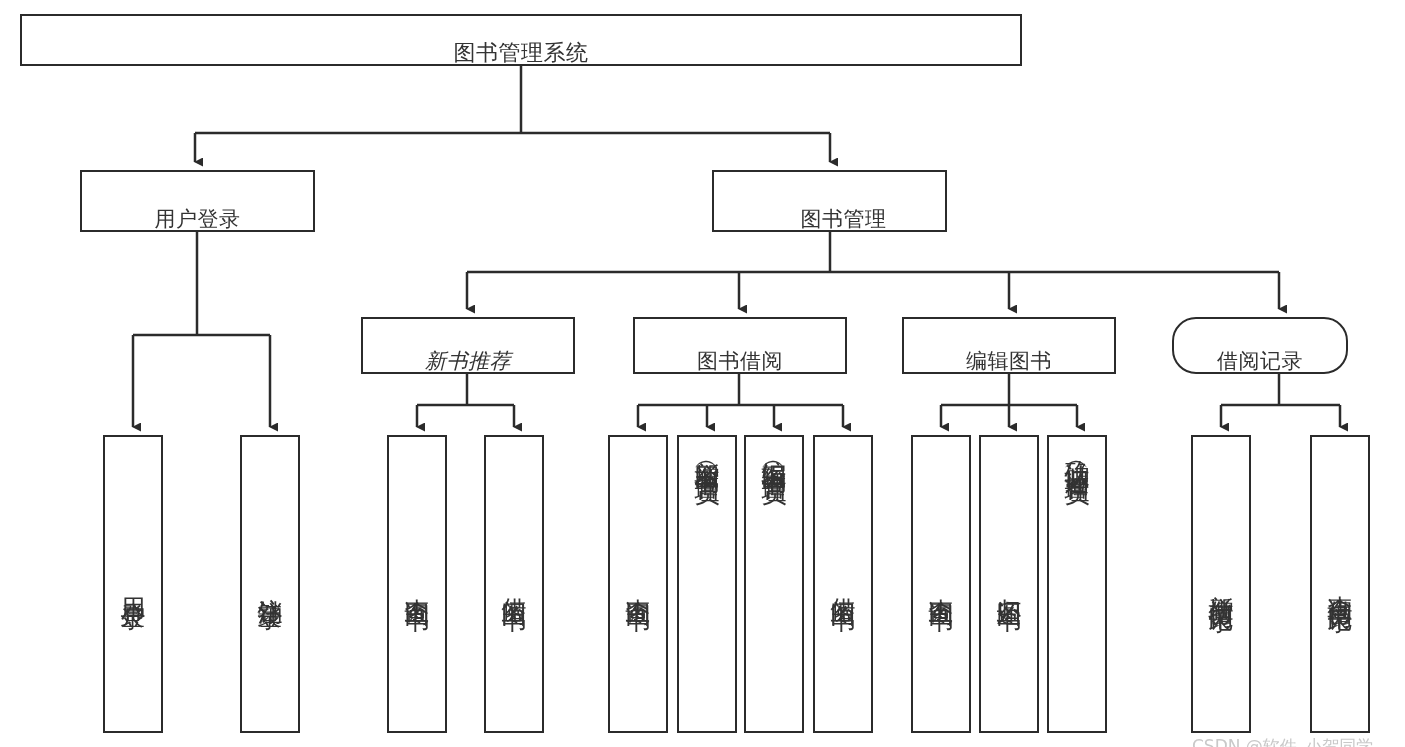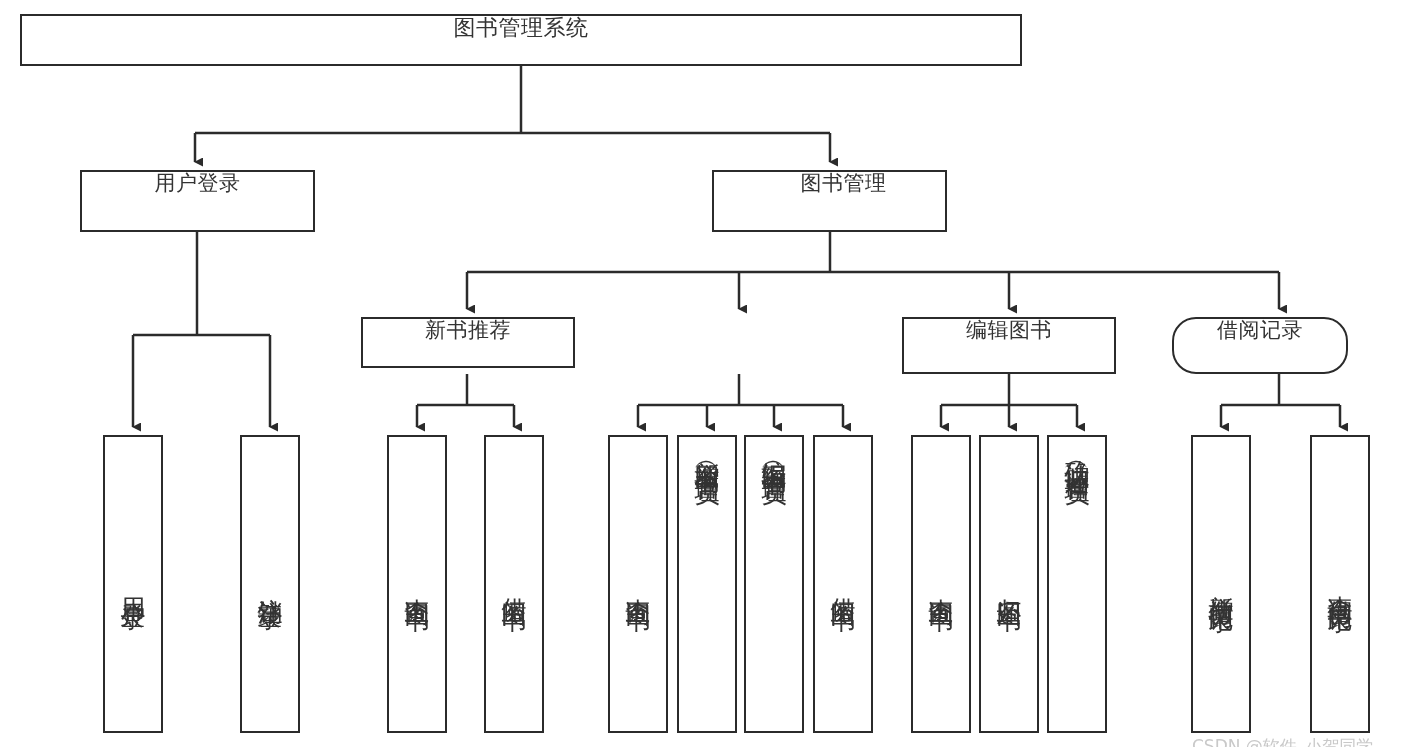--- a/index.html
+++ b/index.html
@@ -25,21 +25,21 @@
     width: 1405px;
     height: 747px;
     pointer-events: none;
   }
   .node {
     position: absolute;
     box-sizing: border-box;
     background: #ffffff;
     border: 2px solid #2b2b2b;
     display: flex;
-    align-items: flex-start;
+    align-items: flex-end;
     justify-content: center;
     color: #333333;
     z-index: 2;
   }
   .node .label {
     color: #333333;
     line-height: 1.05;
     letter-spacing: 0.5px;
   }
   
@@ -139,22 +139,25 @@
     <span class="label">图书管理系统</span>
   </div>
 
   <div class="node horiz" style="left:80px; top:170px; width:235px; height:62px;">
     <span class="label">用户登录</span>
   </div>
   <div class="node horiz" style="left:712px; top:170px; width:235px; height:62px;padding-left:28px;">
     <span class="label">图书管理</span>
   </div>
 
-  <div class="node horiz" style="left:361px; top:317px; width:214px; height:51px;">
+  <div class="node horiz" style="left:361px; top:317px; width:214px; height:57px;font-style:italic;">
     <span class="label">新书推荐</span>
+  </div>
+  <div class="node horiz" style="left:633px; top:317px; width:214px; height:57px;">
+    <span class="label">图书借阅</span>
   </div>
   <div class="node horiz" style="left:902px; top:317px; width:214px; height:57px;">
     <span class="label">编辑图书</span>
   </div>
   <div class="node horiz" style="left:1172px; top:317px; width:176px; height:57px;border-radius:24px;">
     <span class="label">借阅记录</span>
   </div>
 
   <div class="node vert centered" style="left:103px; top:435px; width:60px; height:298px;">
     <span class="label">用户登录</span>

